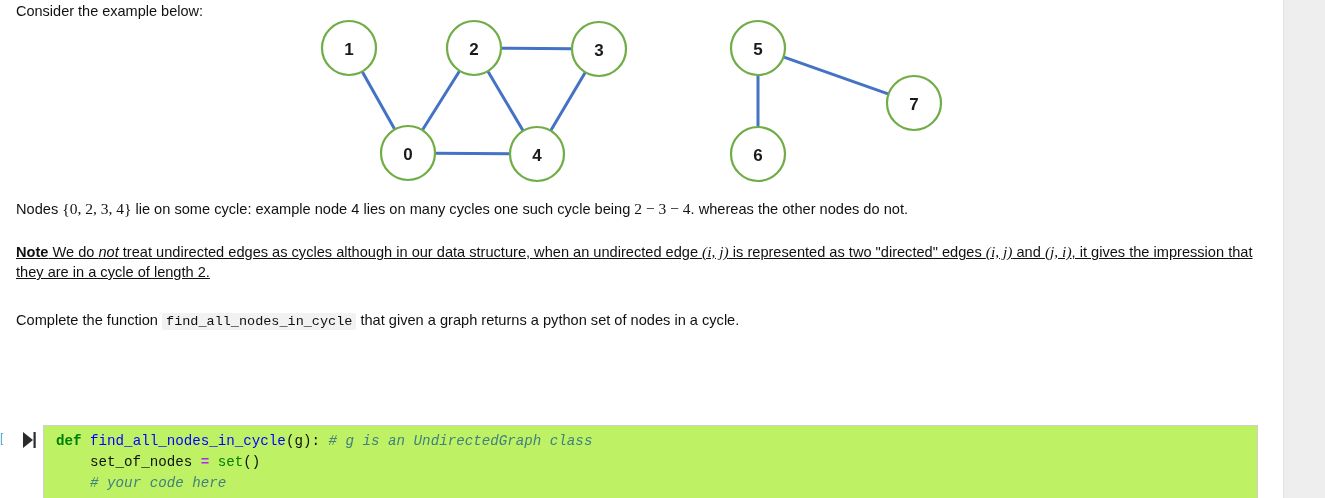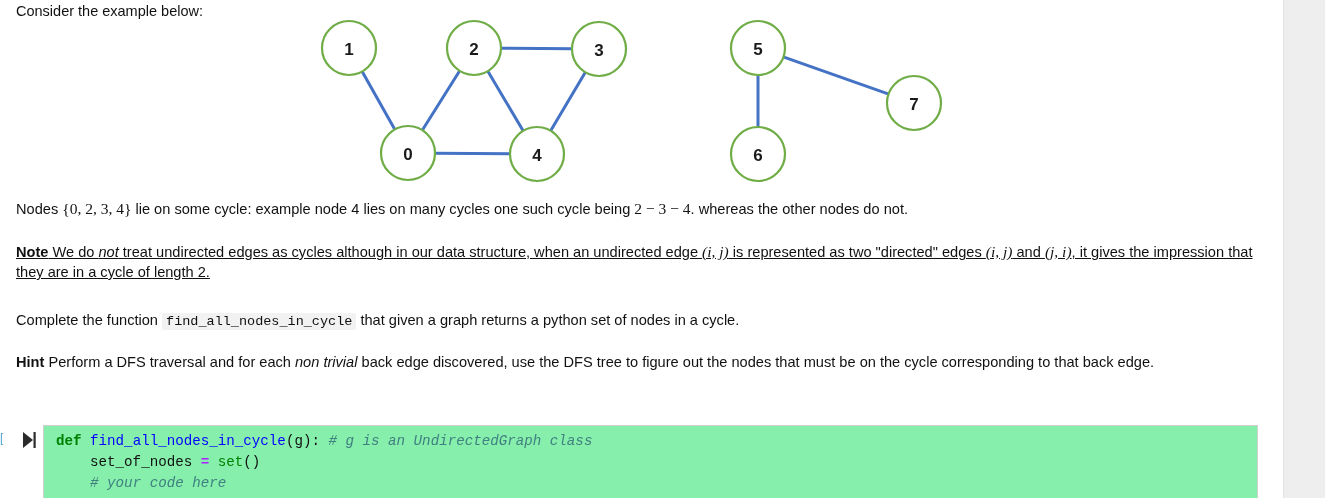--- a/index.html
+++ b/index.html
@@ -116,21 +116,21 @@
     width: 16px;
     height: 20px;
     cursor: pointer;
   }
   #code-editor {
     position: absolute;
     left: 43px;
     top: 0px;
     width: 1215px;
     height: 73px;
-    background: #86efac;
+    background: #bef264;
     border: 1px solid #cfcfcf;
     border-bottom: none;
     box-sizing: border-box;
     overflow: hidden;
   }
   pre.code {
     margin: 0;
     padding: 5px 0 0 12px;
     font-family: "Liberation Mono", monospace;
     font-size: 14.2px;
@@ -202,23 +202,20 @@
   </div>
 
   <div class="para p-note">
     <b>Note</b><span> We do </span><i>not</i><span> treat undirected edges as cycles although in our data structure, when an undirected edge </span><span class="mathit">(i, j)</span><span> is represented as two "directed" edges </span><span class="mathit">(i, j)</span><span> and </span><span class="mathit">(j, i)</span><span>, it gives the impression that they are in a cycle of length 2.</span>
   </div>
 
   <div class="para p-func">
     <span>Complete the function </span><code class="inline">find_all_nodes_in_cycle</code><span> that given a graph returns a python set of nodes in a cycle.</span>
   </div>
 
-  <div class="para p-hint">
-    <b>Hint</b><span> Perform a DFS traversal and for each </span><i>non trivial</i><span> back edge discovered, use the DFS tree to figure out the nodes that must be on the cycle corresponding to that back edge.</span>
-  </div>
 
   <div id="code-cell-wrap">
     <div id="cell-left-marker">[</div>
     <div id="run-button">
       <svg width="16" height="20" viewBox="0 0 16 20">
         <polygon points="2,2 12,10 2,18" fill="#2b2b2b"></polygon>
         <rect x="12.5" y="2" width="2.2" height="16" fill="#2b2b2b"></rect>
       </svg>
     </div>
     <div id="code-editor">

